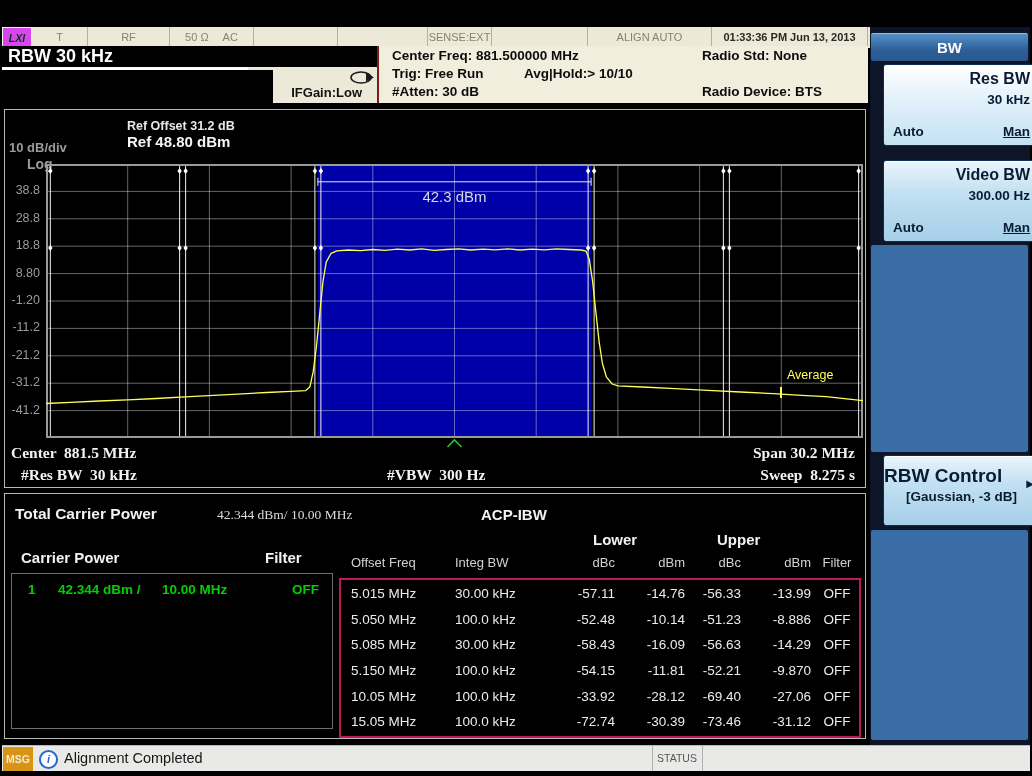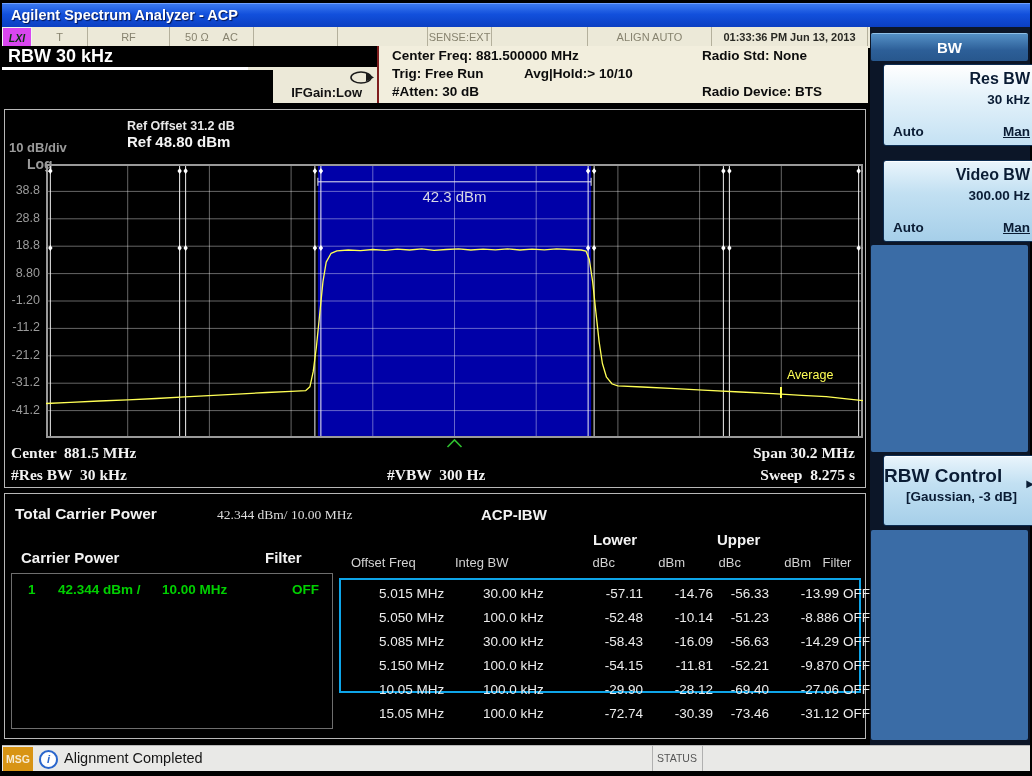--- a/index.html
+++ b/index.html
@@ -51,43 +51,43 @@
   #plot{position:absolute;left:4px;top:109px;width:862px;height:379px;background:#000;
         border:1px solid #b8b8b8;box-sizing:border-box;}
   #ref-offset{position:absolute;left:122px;top:9px;color:#e8e8e8;font-size:12.5px;font-weight:600;}
   #ref-level{position:absolute;left:122px;top:23px;color:#f5f5f5;font-size:15px;font-weight:700;}
   #db-div{position:absolute;left:4px;top:30px;color:#9b9b9b;font-size:13px;font-weight:700;}
   #log-lbl{position:absolute;left:22px;top:46px;color:#9b9b9b;font-size:14px;font-weight:700;}
   #yticks{position:absolute;left:0;top:0;width:37px;height:340px;}
   .ytick{position:absolute;right:2px;width:35px;text-align:right;color:#9b9b9b;font-size:12.5px;}
   #spectrum-svg{position:absolute;left:41px;top:54px;}
   .annot{position:absolute;color:#f2f2f2;font-size:15.5px;font-weight:700;white-space:pre;}
-  #an-center{left:6px;top:334px;}  #an-rbw{left:6px;top:356px;}
+  #an-center{left:6px;top:334px;}  #an-rbw{left:16px;top:356px;}
   #an-vbw{left:382px;top:356px;}
   #an-span{right:10px;top:334px;text-align:right;}
   #an-sweep{right:10px;top:356px;text-align:right;}
 
   
   #results{position:absolute;left:4px;top:493px;width:862px;height:246px;background:#000;
            border:1px solid #b8b8b8;box-sizing:border-box;}
   #tcp-label{position:absolute;left:10px;top:11px;color:#f2f2f2;font-size:15.5px;font-weight:700;}
   #tcp-value{position:absolute;left:212px;top:13px;color:#dcdcdc;font-size:13.5px;white-space:pre;}
   #acp-title{position:absolute;left:476px;top:12px;color:#f2f2f2;font-size:15px;font-weight:700;}
   #cp-hdr{position:absolute;left:16px;top:55px;color:#f2f2f2;font-size:15px;font-weight:700;}
   #cp-filter-hdr{position:absolute;left:260px;top:55px;color:#f2f2f2;font-size:15px;font-weight:700;}
   #carrier-box{position:absolute;left:6px;top:79px;width:322px;height:156px;border:1px solid #6e6e6e;
                box-sizing:border-box;}
   .crow{position:absolute;top:8px;color:#00d000;font-size:13.5px;font-weight:600;white-space:pre;}
   #cr-idx{left:16px;} #cr-pwr{left:46px;} #cr-bw{left:150px;} #cr-filter{left:280px;}
   #grp-lower{position:absolute;left:588px;top:37px;color:#f2f2f2;font-size:15px;font-weight:700;}
   #grp-upper{position:absolute;left:712px;top:37px;color:#f2f2f2;font-size:15px;font-weight:700;}
   .acp-grid{display:grid;grid-template-columns:100px 112px 66px 70px 56px 70px 1fr;}
   #acp-headers{position:absolute;left:336px;top:60px;width:518px;}
-  #acp-box{position:absolute;left:334px;top:84px;width:522px;height:115px;border:2px solid #0ea5e9;
-           box-sizing:border-box;padding-top:2px;padding-left:28px;}
+  #acp-box{position:absolute;left:334px;top:84px;width:522px;height:160px;border:2px solid #be185d;
+           box-sizing:border-box;padding-top:2px;}
   .hcell{color:#d2d2d2;font-size:13px;line-height:18px;}
   .tcell{color:#ececec;font-size:13.5px;line-height:24px;white-space:pre;}
   .c0{text-align:left;padding-left:10px;} .c1{text-align:left;padding-left:14px;}
   .c2,.c3,.c4,.c5{text-align:right;padding-right:4px;} .c6{text-align:center;}
 
   
   #sidebar{position:absolute;left:870px;top:27px;width:160px;height:718px;background:#0c1628;}
   #bw-header{position:absolute;left:1px;top:6px;width:157px;height:28px;
     background:linear-gradient(180deg,#5490c6 0%,#2d5f98 60%,#27578d 100%);
     border-top:1px solid #8fc0e8;border-radius:2px;box-sizing:border-box;
@@ -121,23 +121,20 @@
   .vsep{position:absolute;top:0;width:1px;height:25px;background:#b0b0b0;}
   #sep1{left:650px;} #sep2{left:700px;}
   #status-lbl{position:absolute;left:652px;top:0;width:46px;text-align:center;color:#555;
               font-size:10.5px;line-height:25px;}
 </style>
 </head>
 <body>
 
 <div id="screen">
 
-  <div id="titlebar">
-    <div class="txt">Agilent Spectrum Analyzer - ACP</div>
-  </div>
 
   <div id="strip">
     <div class="cell" id="cell-lxi">LXI</div>
     <div class="cell" id="cell-t">T</div>
     <div class="cell" id="cell-rf">RF</div>
     <div class="cell" id="cell-imp">
       <span>50 Ω</span><span>AC</span>
     </div>
     <div class="cell" id="cell-e1"></div>
     <div class="cell" id="cell-e2"></div>
@@ -303,21 +300,21 @@
         <div class="tcell c6">OFF</div>
         <div class="tcell c0">5.150 MHz</div>
         <div class="tcell c1">100.0 kHz</div>
         <div class="tcell c2">-54.15</div>
         <div class="tcell c3">-11.81</div>
         <div class="tcell c4">-52.21</div>
         <div class="tcell c5">-9.870</div>
         <div class="tcell c6">OFF</div>
         <div class="tcell c0">10.05 MHz</div>
         <div class="tcell c1">100.0 kHz</div>
-        <div class="tcell c2">-29.90</div>
+        <div class="tcell c2">-33.92</div>
         <div class="tcell c3">-28.12</div>
         <div class="tcell c4">-69.40</div>
         <div class="tcell c5">-27.06</div>
         <div class="tcell c6">OFF</div>
         <div class="tcell c0">15.05 MHz</div>
         <div class="tcell c1">100.0 kHz</div>
         <div class="tcell c2">-72.74</div>
         <div class="tcell c3">-30.39</div>
         <div class="tcell c4">-73.46</div>
         <div class="tcell c5">-31.12</div>

